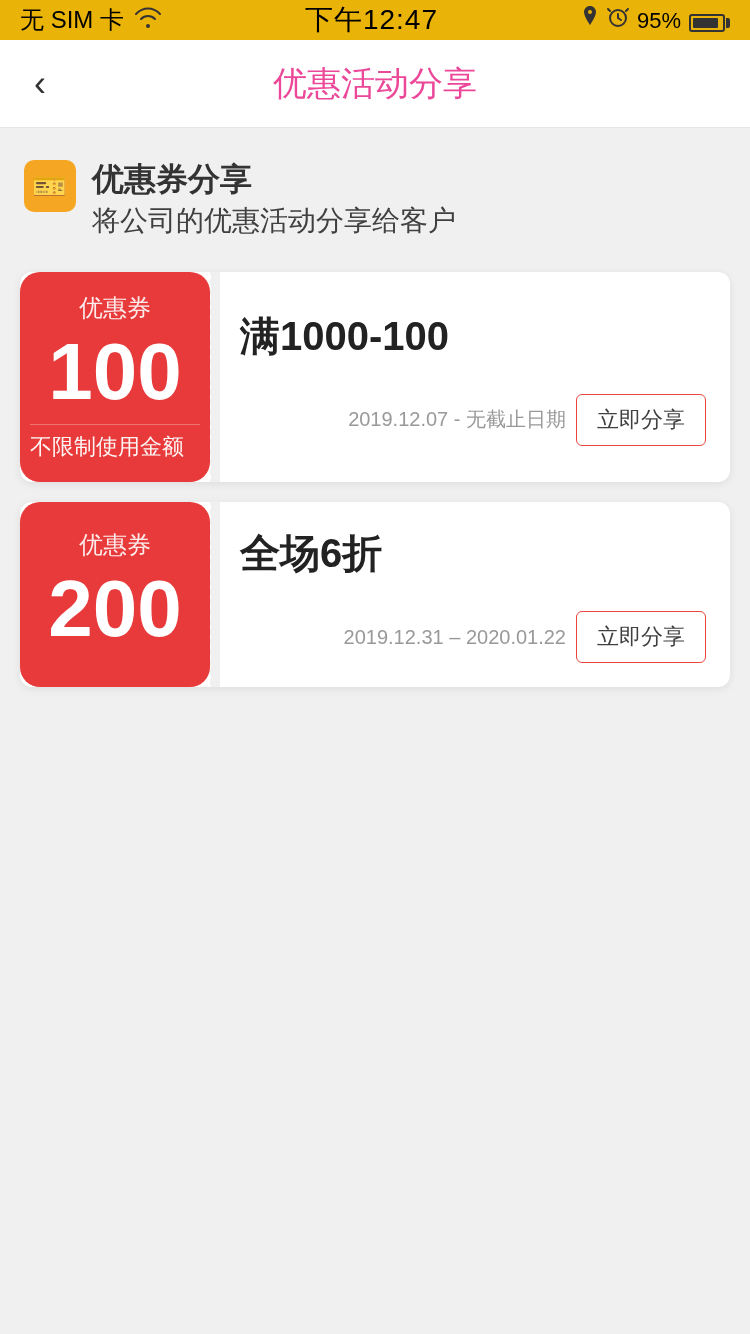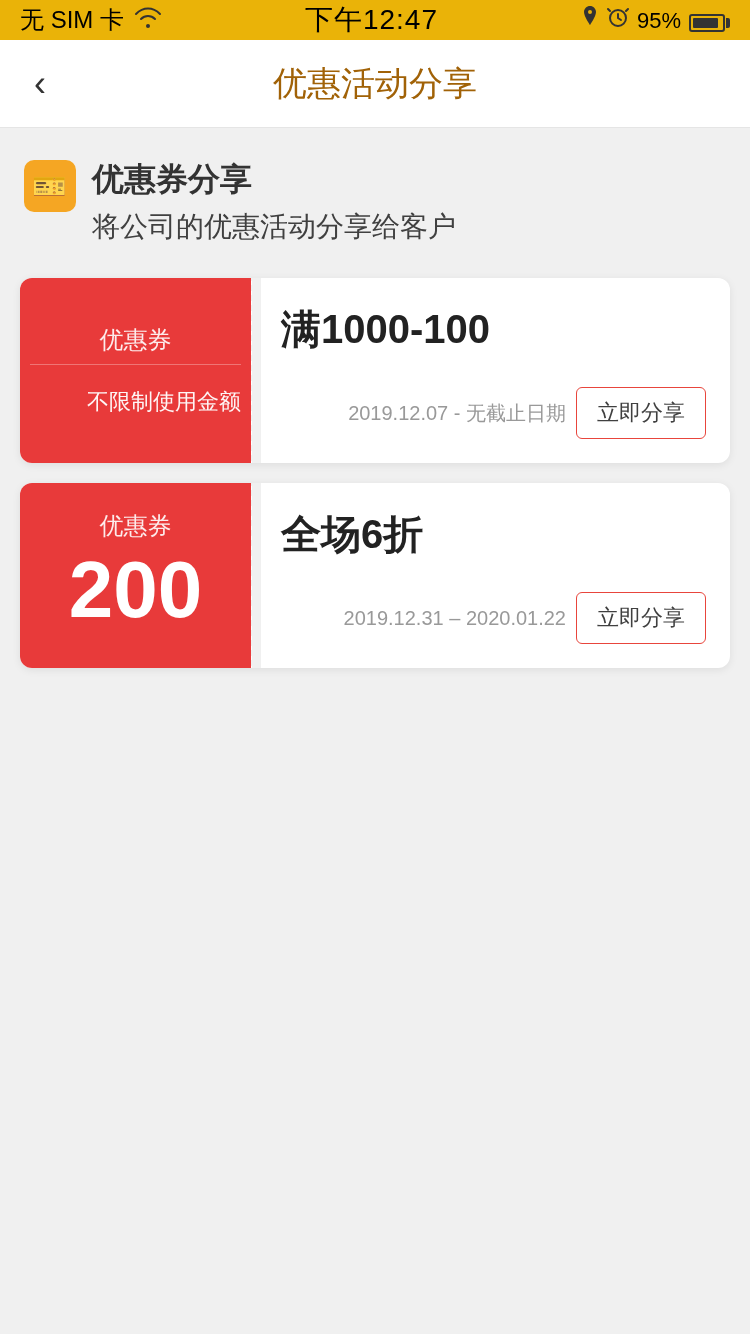--- a/index.html
+++ b/index.html
@@ -81,21 +81,21 @@
       position: absolute;
       left: 24px;
       font-size: 36px;
       color: #333;
       cursor: pointer;
       padding: 10px;
     }
     .nav-title {
       font-size: 34px;
       font-weight: 500;
-      color: #a16207;
+      color: #ec4899;
     }
 
     
     .section-header {
       background: #f0f0f0;
       padding: 30px 24px 16px;
       display: flex;
       align-items: flex-start;
       gap: 16px;
     }
@@ -112,21 +112,21 @@
       margin-top: 2px;
     }
     .section-text {
       display: flex;
       flex-direction: column;
     }
     .section-title {
       font-size: 32px;
       font-weight: 600;
       color: #333;
-      margin-bottom: 6px;
+      margin-bottom: 0;
     }
     .section-subtitle {
       font-size: 28px;
       color: #404040;
     }
 
     
     .coupon-list {
       background: #f0f0f0;
       padding: 16px 20px;
@@ -141,28 +141,29 @@
       border-radius: 12px;
       overflow: hidden;
       display: flex;
       box-shadow: 0 2px 8px rgba(0,0,0,0.08);
       position: relative;
     }
 
     
     .coupon-left {
       background: #e83a3a;
-      width: 231px;
+      width: 190px;
       flex-shrink: 0;
       position: relative;
       display: flex;
       flex-direction: column;
       align-items: center;
       justify-content: center;
       padding: 20px 10px;
+      border-radius: 20px;
     }
     .coupon-left::after {
       content: '';
       position: absolute;
       right: -1px;
       top: 0;
       bottom: 0;
       width: 20px;
       background: repeating-linear-gradient(
         180deg,
@@ -197,23 +198,23 @@
     .coupon-amount {
       color: #fff;
       font-size: 80px;
       font-weight: 700;
       line-height: 1;
       margin-bottom: 12px;
     }
     .coupon-condition {
       color: rgba(255,255,255,0.95);
       font-size: 22px;
-      text-align: right;
+      text-align: left;
       border-top: 1px solid rgba(255,255,255,0.3);
-      padding-top: 22px;
+      padding-top: 7px;
       width: 100%;
     }
 
     
     .coupon-right {
       flex: 1;
       padding: 24px 24px 24px 30px;
       display: flex;
       flex-direction: column;
       justify-content: center;
@@ -307,20 +308,21 @@
     <span class="section-subtitle">将公司的优惠活动分享给客户</span>
   </div>
 </div>
 
 <div class="coupon-list">
 
   <div class="coupon-card">
     <div class="coupon-left">
       <div class="coupon-left-inner"></div>
       <span class="coupon-label">优惠券</span>
+      <span class="coupon-amount">100</span>
       <span class="coupon-condition">不限制使用金额</span>
     </div>
     <div class="coupon-right">
       <span class="coupon-name">满1000-100</span>
       <div class="coupon-bottom">
         <span class="coupon-date">2019.12.07 - 无截止日期</span>
         <button class="share-btn">立即分享</button>
       </div>
     </div>
   </div>

